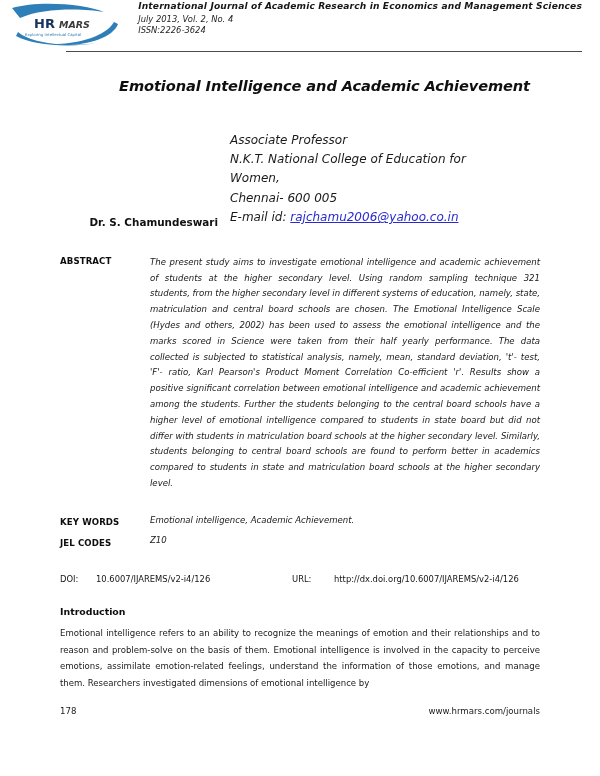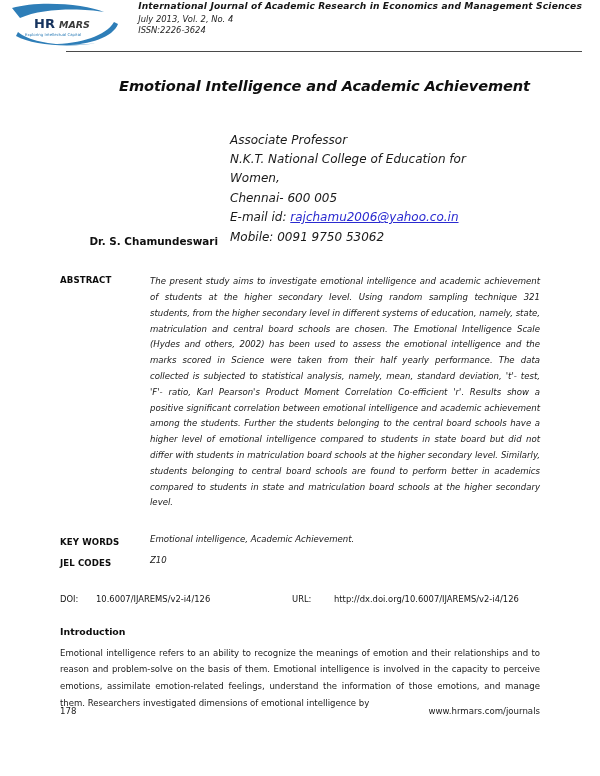--- a/index.html
+++ b/index.html
@@ -238,21 +238,20 @@
     <div class="author-name">Dr. S. Chamundeswari</div>
     <div class="affiliation">
       <div>Associate Professor</div>
       <div>N.K.T. National College of Education for</div>
       <div>Women,</div>
       <div>Chennai- 600 005</div>
       <div>
         <span>E-mail id:</span>
         <a class="email-link" href="#">rajchamu2006@yahoo.co.in</a>
       </div>
-      <div>Mobile: 0091 9750 53062</div>
     </div>
   </div>
 
   <div class="abstract-row">
     <div class="field-label">ABSTRACT</div>
     <div class="abstract-body">The present study aims to investigate emotional intelligence and academic achievement of students at the higher secondary level. Using random sampling technique 321 students, from the higher secondary level in different systems of education, namely, state, matriculation and central board schools are chosen. The Emotional Intelligence Scale (Hydes and others, 2002) has been used to assess the emotional intelligence and the marks scored in Science were taken from their half yearly performance. The data collected is subjected to statistical analysis, namely, mean, standard deviation, 't'- test, 'F'- ratio, Karl Pearson's Product Moment Correlation Co-efficient 'r'. Results show a positive significant correlation between emotional intelligence and academic achievement among the students. Further the students belonging to the central board schools have a higher level of emotional intelligence compared to students in state board but did not differ with students in matriculation board schools at the higher secondary level. Similarly, students belonging to central board schools are found to perform better in academics compared to students in state and matriculation board schools at the higher secondary level.</div>
   </div>
 
   <div class="kv-row first">
     <div class="field-label">KEY WORDS</div>

